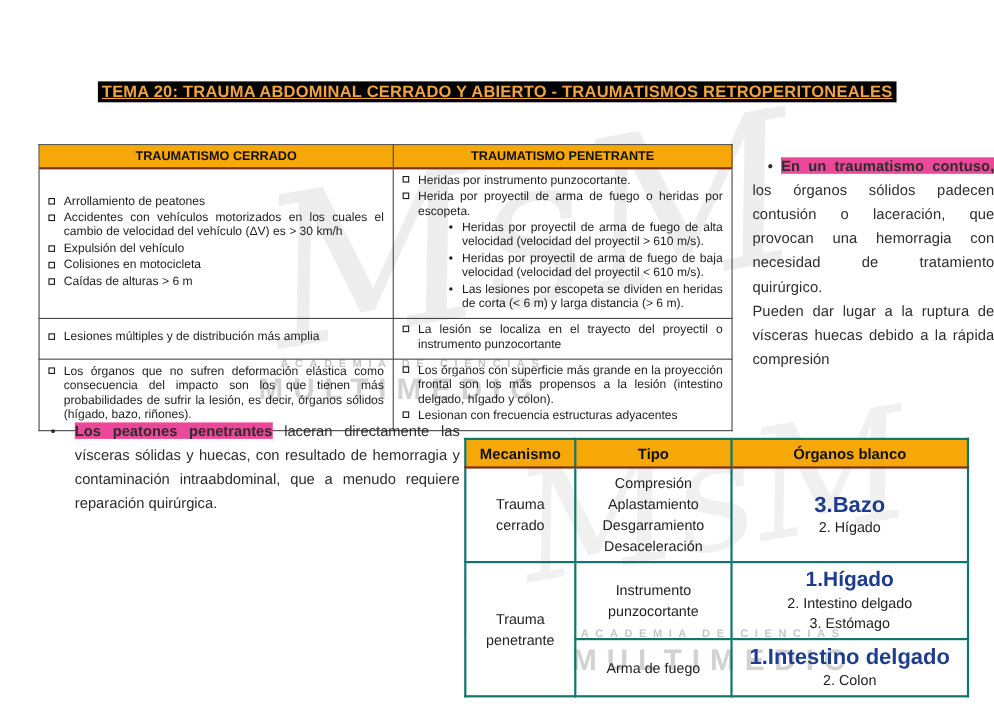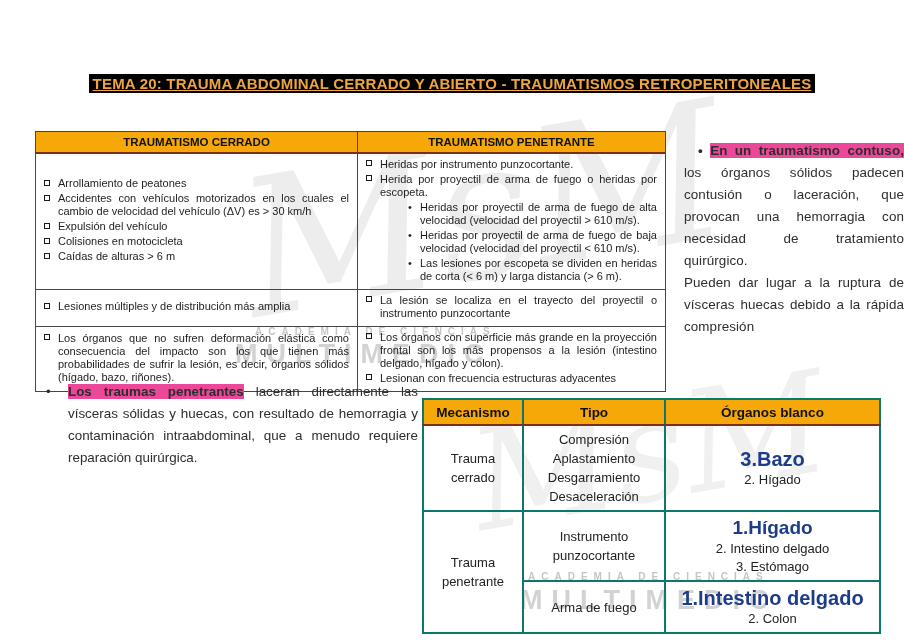--- a/index.html
+++ b/index.html
@@ -156,21 +156,21 @@
     </tr>
   </tbody>
     </table>
 
   <div class="side-notes">
     <p class="side-bullet"><span class="ind"></span><span class="b">•</span>&nbsp;<span class="hl b">En un traumatismo contuso,</span><span> los órganos sólidos padecen contusión o laceración, que provocan una hemorragia con necesidad de tratamiento quirúrgico.</span></p>
     <p>Pueden dar lugar a la ruptura de vísceras huecas debido a la rápida compresión</p>
   </div>
 
   <div class="pen-note">
-    <span class="marker">•</span><span class="hl b">Los traumas penetrantes</span><span> laceran directamente las vísceras sólidas y huecas, con resultado de hemorragia y contaminación intraabdominal, que a menudo requiere reparación quirúrgica.</span>
+    <span class="marker">•</span><span class="hl b">Los peatones penetrantes</span><span> laceran directamente las vísceras sólidas y huecas, con resultado de hemorragia y contaminación intraabdominal, que a menudo requiere reparación quirúrgica.</span>
   </div>
 
   <table class="t2">
     <colgroup>
         <col style="width:100px">
         <col style="width:142px">
         <col style="width:215px">
       </colgroup>
     <tbody>
         <tr>

